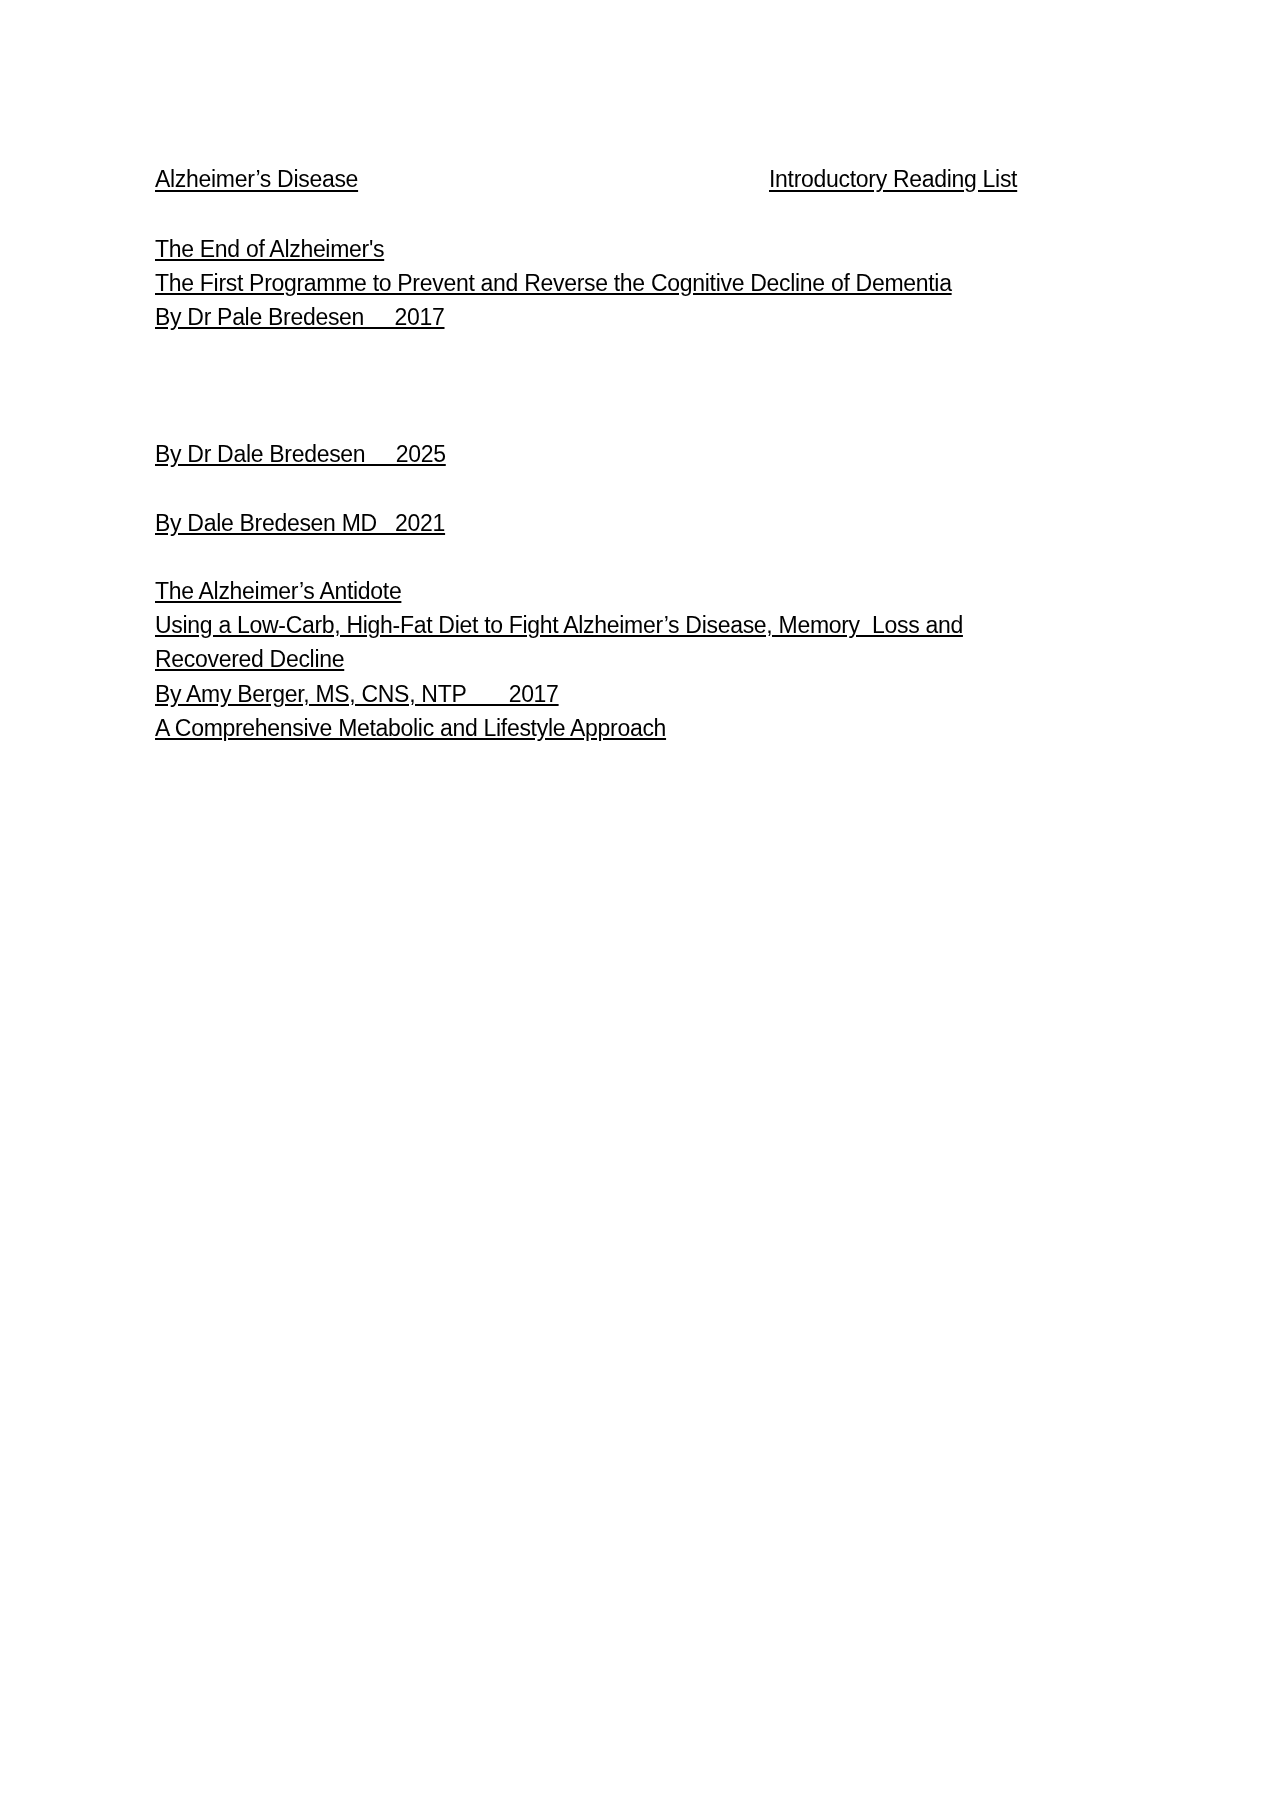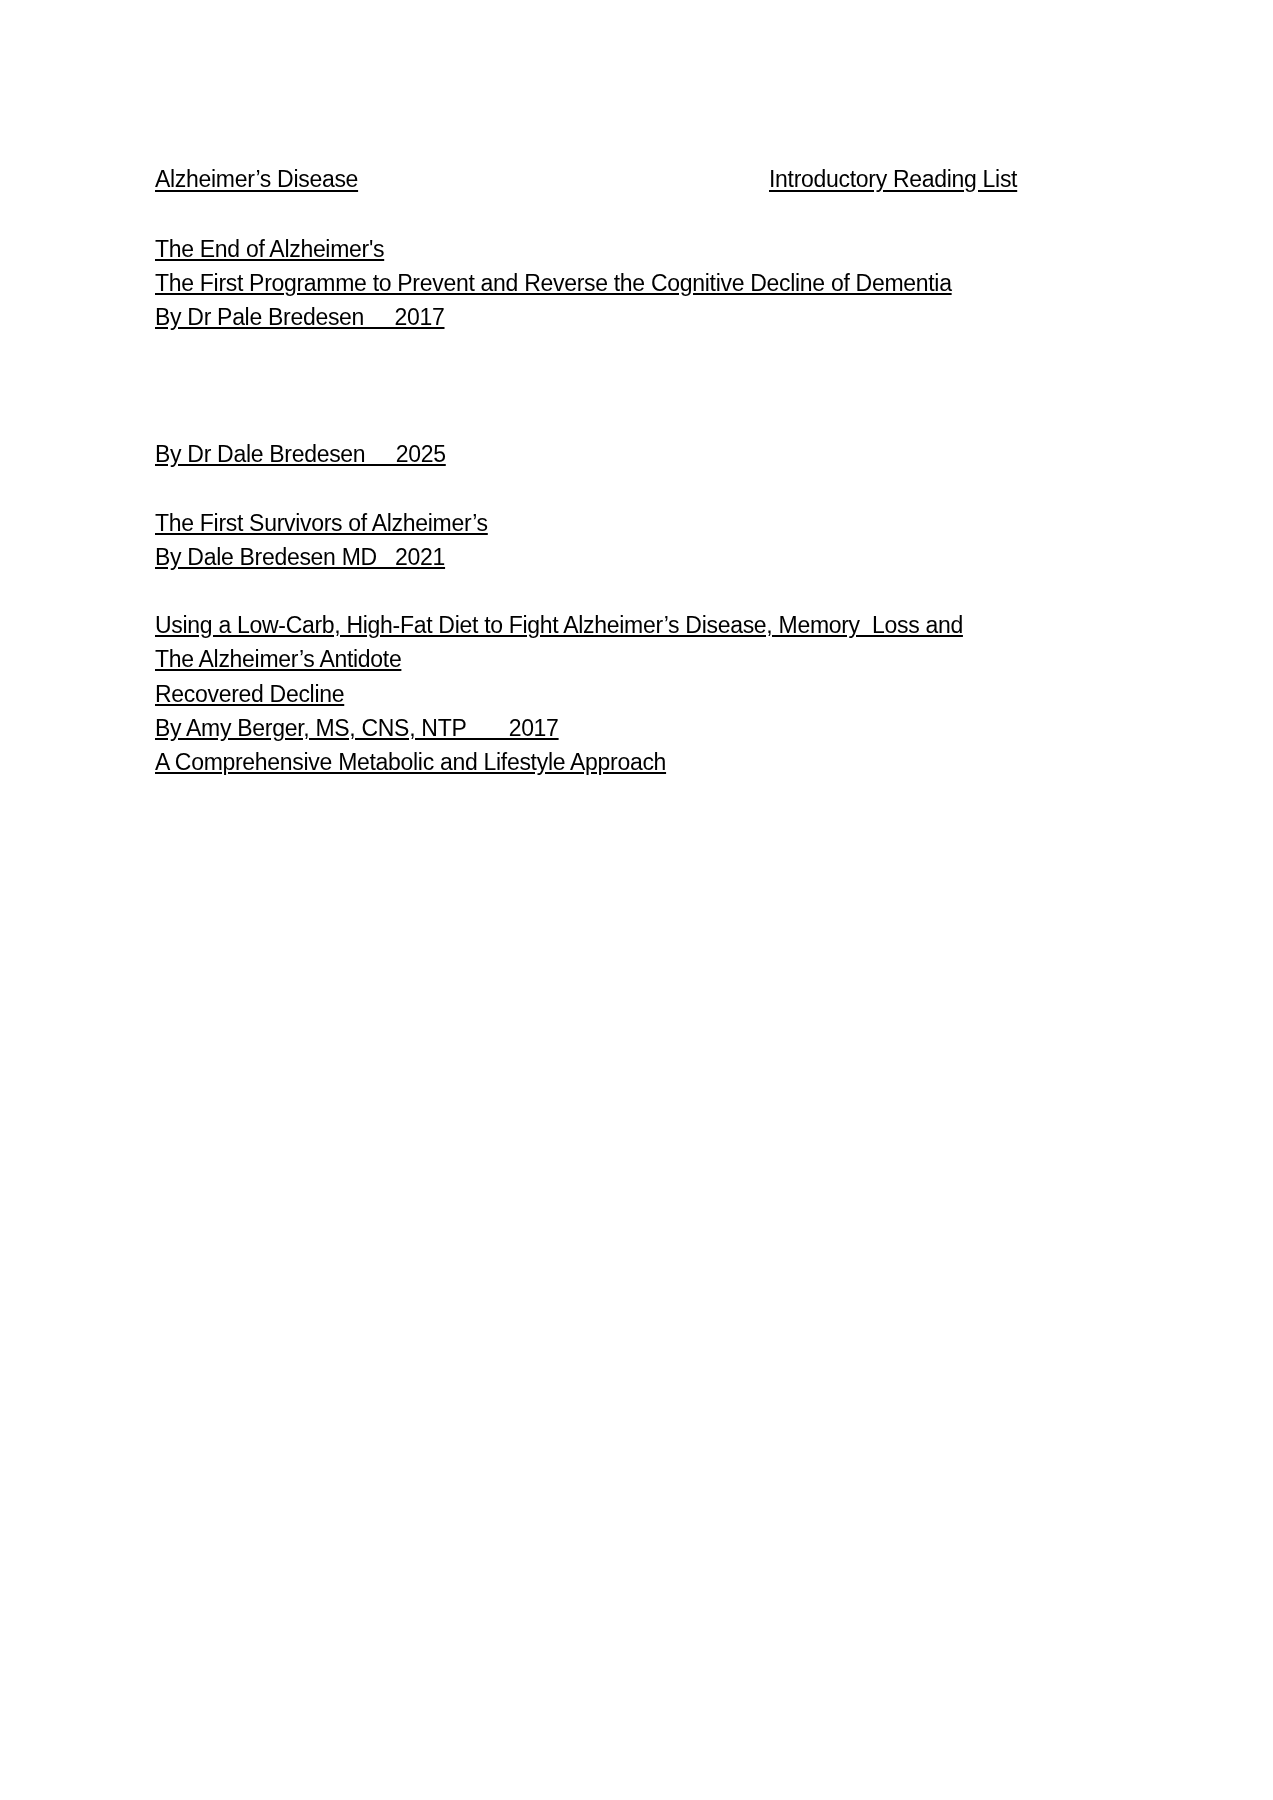--- a/index.html
+++ b/index.html
@@ -37,25 +37,24 @@
       <span class="line">The End of Alzheimer's</span>
       <span class="line">The First Programme to Prevent and Reverse the Cognitive Decline of Dementia</span>
       <span class="line">By Dr Pale Bredesen     2017</span>
     </div>
     <div class="gap-big"></div>
     <div class="entry">
       <span class="line">By Dr Dale Bredesen     2025</span>
     </div>
     <div class="gap"></div>
     <div class="entry">
-      <span class="line">The First Survivors of Alzheimer’s</span>
       <span class="line">By Dale Bredesen MD   2021</span>
     </div>
     <div class="gap"></div>
     <div class="entry">
+      <span class="line">The Alzheimer’s Antidote</span>
       <span class="line">Using a Low-Carb, High-Fat Diet to Fight Alzheimer’s Disease, Memory  Loss and</span>
-      <span class="line">The Alzheimer’s Antidote</span>
       <span class="line">Recovered Decline</span>
       <span class="line">By Amy Berger, MS, CNS, NTP       2017</span>
       <span class="line">A Comprehensive Metabolic and Lifestyle Approach</span>
     </div>
   </div>
 </div>
 
 </body></html>

